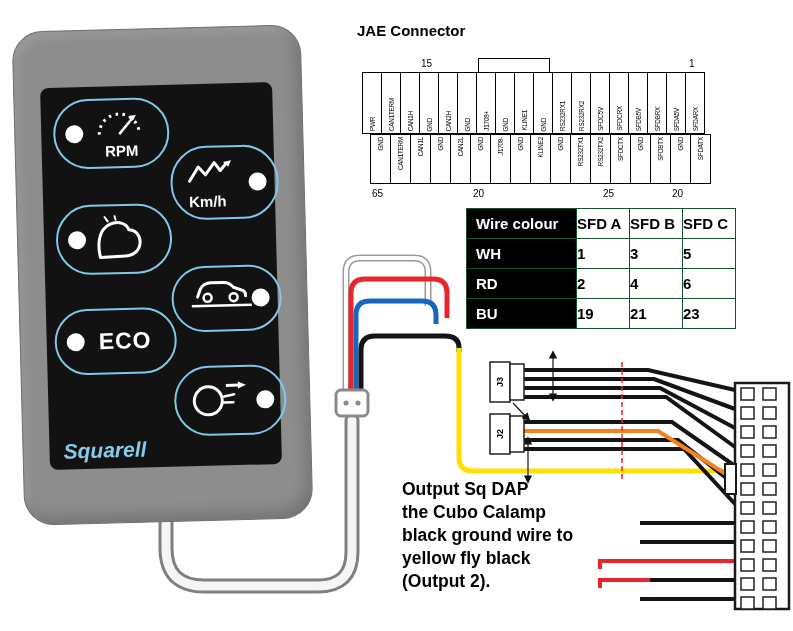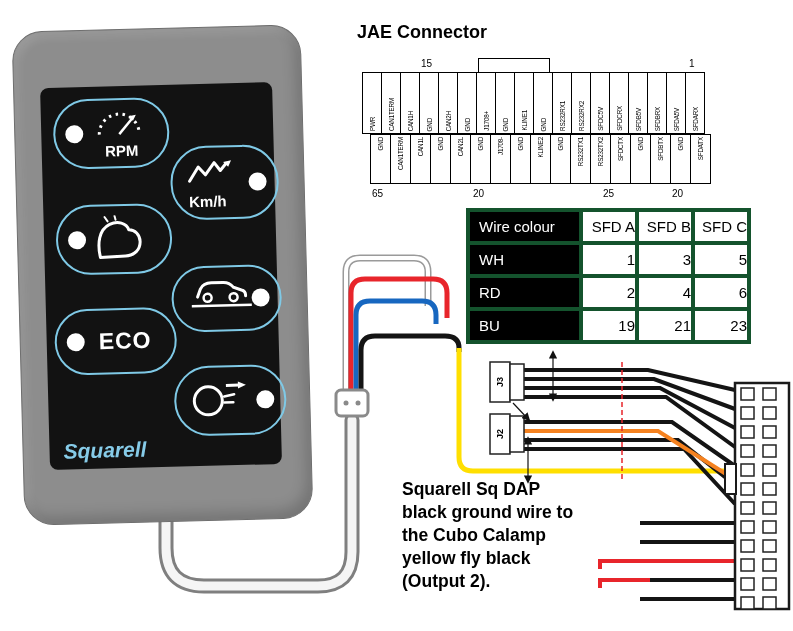--- a/index.html
+++ b/index.html
@@ -23,38 +23,38 @@
   .dot-l{left:10px;} .dot-r{right:10px;}
   .plabel{position:absolute;color:#fff;font-weight:bold;}
   .lab-rpm{bottom:7px;left:36px;width:60px;text-align:center;font-size:15px;}
   .lab-kmh{bottom:8px;left:16px;font-size:15px;}
   .lab-eco{left:42px;top:50%;transform:translateY(-50%);font-size:23px;letter-spacing:1px;}
   .icon{position:absolute;}
   .icon-rpm{top:8px;left:36px;} .icon-kmh{top:11px;left:14px;} .icon-arm{top:9px;left:32px;}
   .icon-car{top:7px;left:16px;} .icon-head{top:8px;left:14px;}
   .brand{position:absolute;left:14px;top:352px;color:#86cbe8;font-size:21px;font-weight:bold;font-style:italic;}
   
-  .jae-title{position:absolute;left:357px;top:22px;font-size:18px;font-weight:bold;z-index:3;}
+  .jae-title{position:absolute;left:357px;top:22px;font-size:15px;font-weight:bold;z-index:3;}
   .key-tab{position:absolute;left:478px;top:58px;width:70px;height:14px;border:1.5px solid #000;background:#fff;z-index:3;}
   .pins{position:absolute;display:flex;z-index:4;}
   .pins-top{left:362px;top:72px;}
   .pins-bottom{left:370px;top:134px;}
   .pin{box-sizing:border-box;border:1px solid #000;background:#fff;display:flex;flex-direction:column;
        align-items:center;overflow:hidden;}
   .pin+.pin{margin-left:-1px;}
   .pin.top{width:20px;height:62px;justify-content:flex-end;}
   .pin.bottom{width:21px;height:50px;justify-content:flex-start;}
   .pin span{display:block;writing-mode:vertical-rl;transform:rotate(180deg);font-size:6.3px;
             letter-spacing:-0.2px;margin:2px 0;white-space:nowrap;}
   .num{position:absolute;font-size:10px;z-index:4;}
   
   .wtable{position:absolute;left:466px;top:208px;border-collapse:collapse;z-index:3;}
-  .wtable th,.wtable td{border:4px solid #14532d;height:29px;font-size:15px;font-weight:normal;padding:0;}
+  .wtable th,.wtable td{border:1px solid #14532d;height:29px;font-size:15px;font-weight:bold;padding:0;}
   .wtable .dark{background:#000;color:#fff;text-align:left;padding-left:9px;width:100px;}
-  .wtable .hd,.wtable .val{width:52px;text-align:right;background:#fff;margin-left:43px;}
+  .wtable .hd,.wtable .val{width:52px;text-align:left;background:#fff;margin-left:43px;}
   
   .note{position:absolute;left:402px;top:478px;font-size:17.5px;font-weight:bold;line-height:1.32;z-index:3;}
 </style>
 </head>
 <body>
 <div id="canvas">
 
 <svg id="wires" width="793" height="631" viewBox="0 0 793 631">
   <defs>
     <marker id="ah" markerWidth="7" markerHeight="7" refX="5.5" refY="3.5" orient="auto-start-reverse">
@@ -359,20 +359,20 @@
   <tr>
     <td class="dark">BU</td>
     <td class="val">19</td>
     <td class="val">21</td>
     <td class="val">23</td>
   </tr>
 </tbody>
     </table>
 
 <div class="note">
-  <div>Squarell Sq DAP</div>
+  <div>Output Sq DAP</div>
+  <div>the Cubo Calamp</div>
   <div>black ground wire to</div>
-  <div>the Cubo Calamp</div>
   <div>yellow fly black</div>
   <div>(Output 2).</div>
 </div>
 
 </div>
 
 </body></html>

